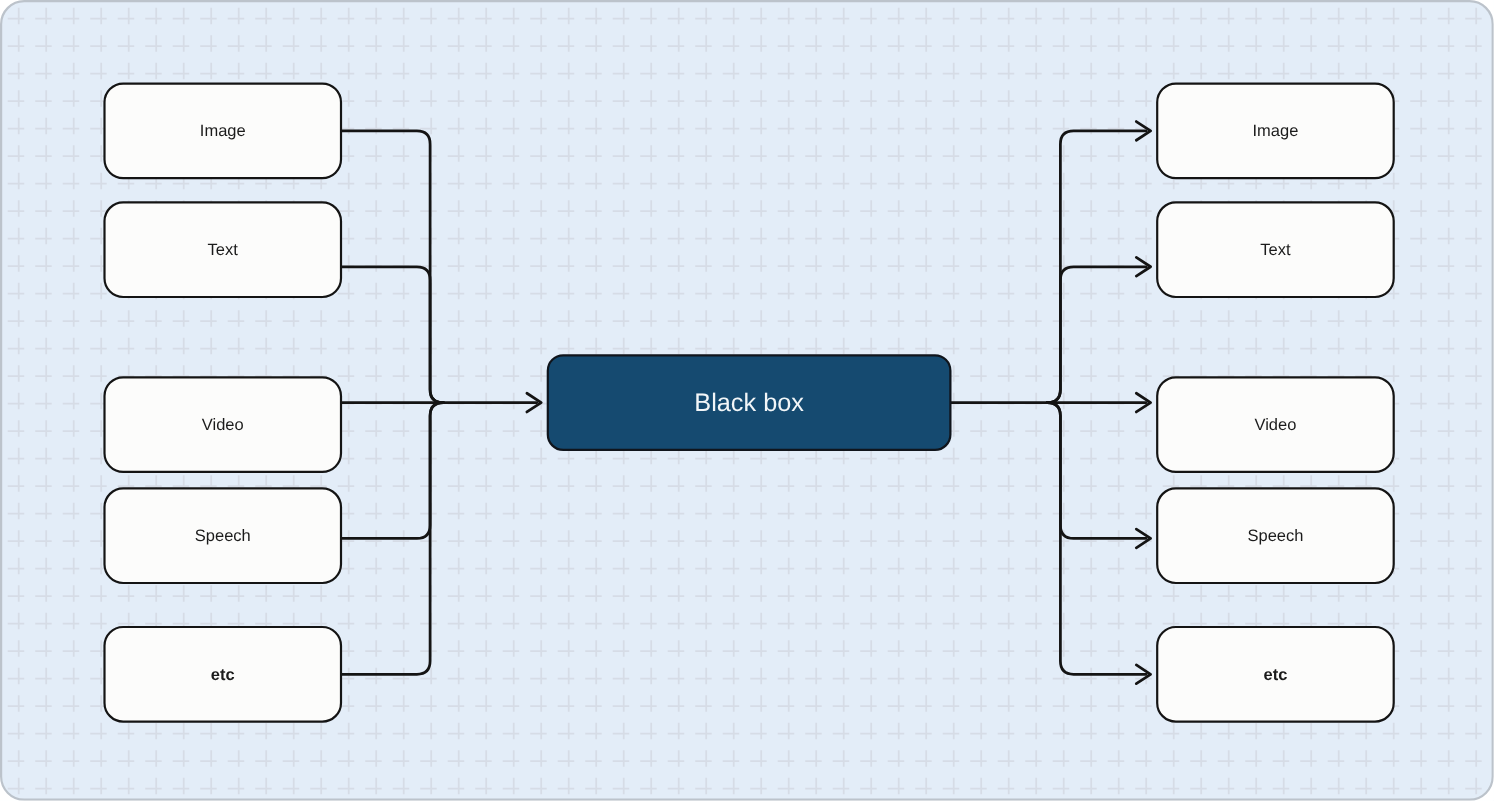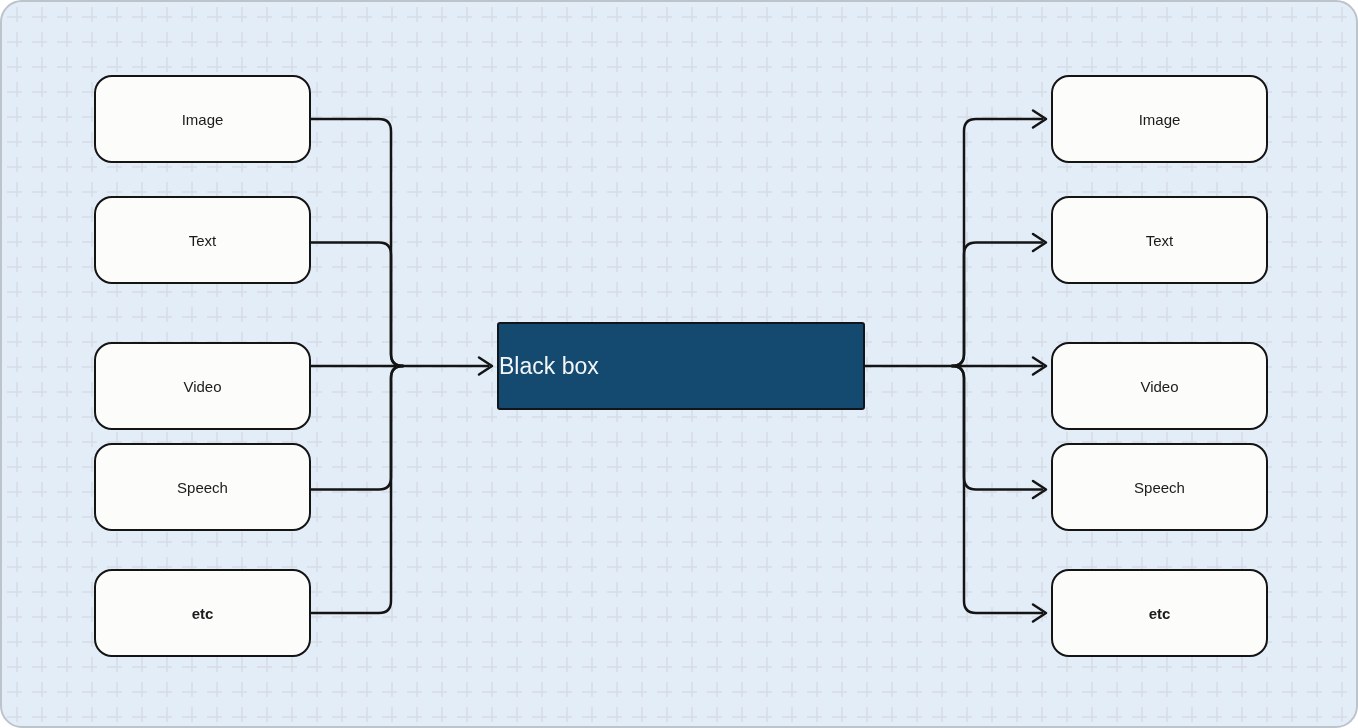--- a/index.html
+++ b/index.html
@@ -36,36 +36,37 @@
     border-radius: 18px;
     display: flex;
     align-items: center;
     justify-content: center;
     font-size: 15px;
     color: #1b1b1b;
   }
   .col-left  { left: 92px;  }
   .col-right { left: 1049px; }
   .row-0 { top: 73px;    }
-  .row-1 { top: 194px; }
+  .row-1 { top: 181px; }
   .row-2 { top: 320px; margin-top: 20px;   }
   .row-3 { top: 441px; }
   .row-4 { top: 567px; font-weight: bold;   }
   .center-node {
     position: absolute;
     left: 495px;
     top: 320px;
     width: 368px;
     height: 88px;
     box-sizing: border-box;
     background: var(--center-fill, #154a70);
     border: 2.5px solid #10151c;
-    border-radius: 3px;
+    border-radius: 15px;
     display: flex;
     align-items: center;
+    justify-content: center;
     font-size: 23px;
     color: var(--center-text, #f2f6f8);
   }
 </style>
 </head>
 <body>
 
 <div class="canvas">
 
   <svg id="overlay" viewBox="0 0 1358 728">

